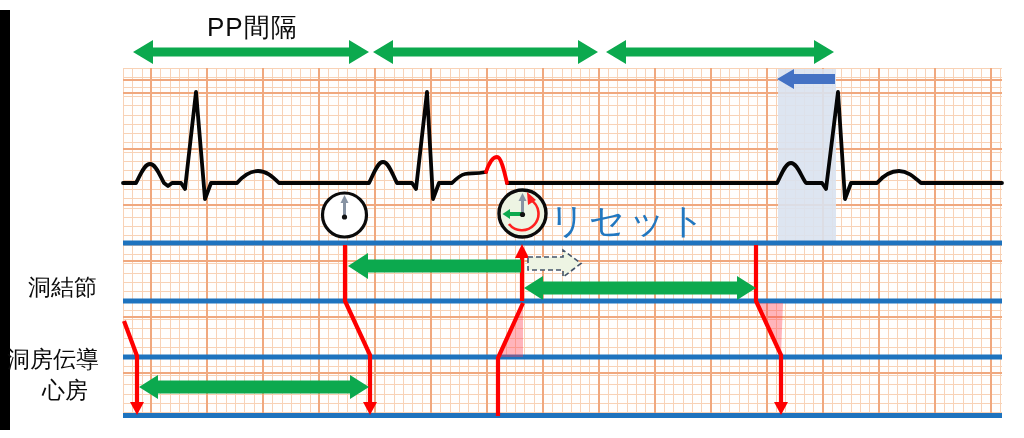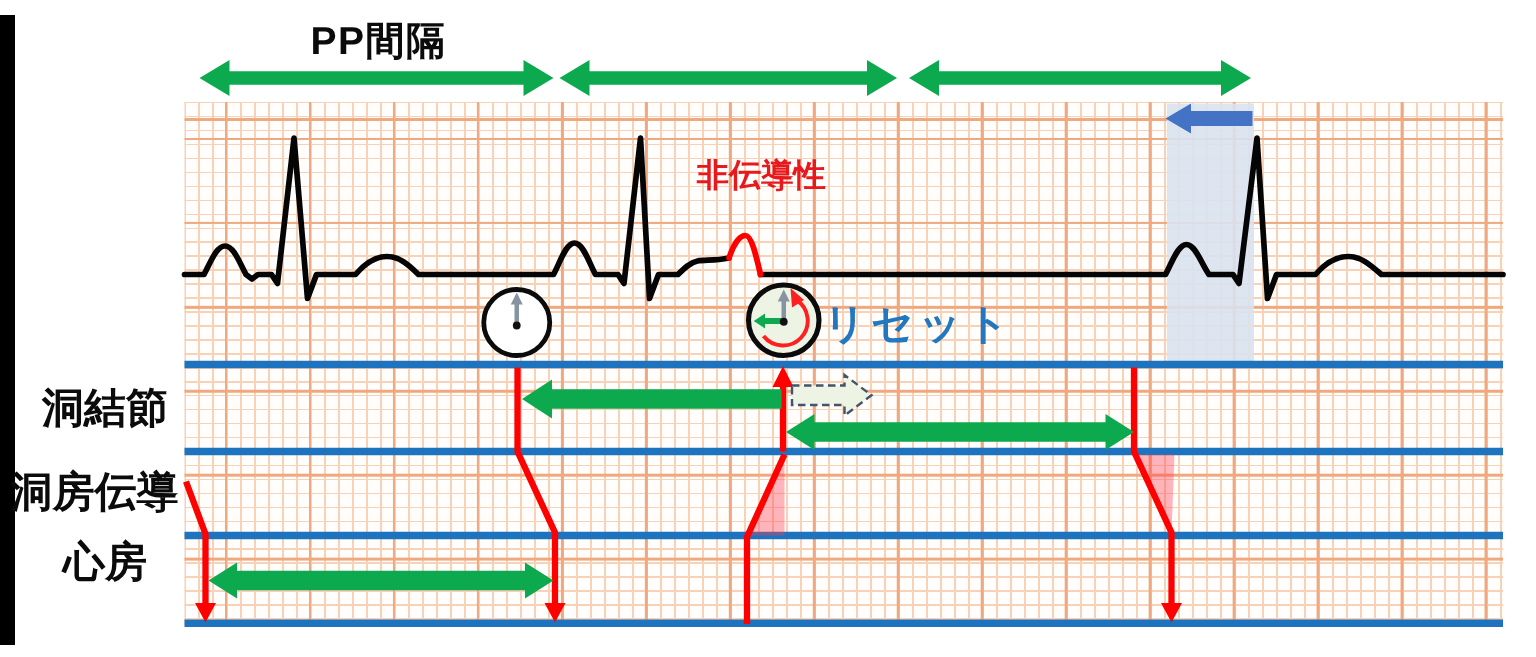--- a/index.html
+++ b/index.html
@@ -13,28 +13,28 @@
     position:absolute;left:123px;top:68px;width:879px;height:349px;
     background-color:#fffefd;
     background-image:
       repeating-linear-gradient(to right, #f0a87e 0 1.6px, transparent 1.6px 56px),
       repeating-linear-gradient(to bottom, #f0a87e 0 1.6px, transparent 1.6px 56px),
       repeating-linear-gradient(to right, #f8d2b6 0 1px, transparent 1px 9.33px),
       repeating-linear-gradient(to bottom, #f8d2b6 0 1px, transparent 1px 9.3px);
     background-position:27px 0,0 24px,0 0,0 0;
   }
   svg.overlay{position:absolute;left:0;top:0;}
-  .lbl{position:absolute;font-weight:bold;color:#0b0b0b;white-space:nowrap;}
+  .lbl{position:absolute;font-weight:normal;color:#0b0b0b;white-space:nowrap;}
   .pp-title{left:207px;top:10px;font-size:26px;letter-spacing:1px;}
   .pac-note{left:430px;top:106px;width:155px;text-align:center;
             font-size:21.5px;line-height:23.5px;color:#e8191d;}
-  .reset-note{left:549px;top:197px;font-size:28px;letter-spacing:3px;color:#2177c0;}
-  .row-label{font-size:28px;line-height:27px;}
+  .reset-note{left:549px;top:197px;font-size:36px;letter-spacing:3px;color:#2177c0;}
+  .row-label{font-size:23px;line-height:27px;margin-top:16px;}
   .row-sinus{left:28px;top:258px;}
-  .row-sa{left:7px;top:314px;}
+  .row-sa{left:7px;top:330px;}
   .row-atrium{left:42px;top:361px;}
 </style>
 </head>
 <body>
 
 <div class="canvas">
 
   <div class="black-bar"></div>
 
   <div class="grid"></div>
@@ -104,21 +104,20 @@
       <polygon points="510,209 510,219 502.5,214" fill="#0CA94E"></polygon>
       <path d="M509,224 A16.5,16.5 0 1 0 531,200" fill="none" stroke="#FE2020" stroke-width="2.6"></path>
       <polygon points="527,192 536,200 528,205" fill="#FE2020"></polygon>
       <circle cx="522.5" cy="214.5" r="2.6" fill="#111"></circle>
     </g>
   </svg>
 
   <div class="lbl pp-title">PP間隔</div>
 
   <div class="lbl pac-note">
-    <div>非伝導性</div>
   </div>
 
   <div class="lbl reset-note">リセット</div>
 
   <div class="lbl row-label row-sinus">洞結節</div>
   <div class="lbl row-label row-sa">洞房伝導</div>
   <div class="lbl row-label row-atrium">心房</div>
 
 </div>
 

